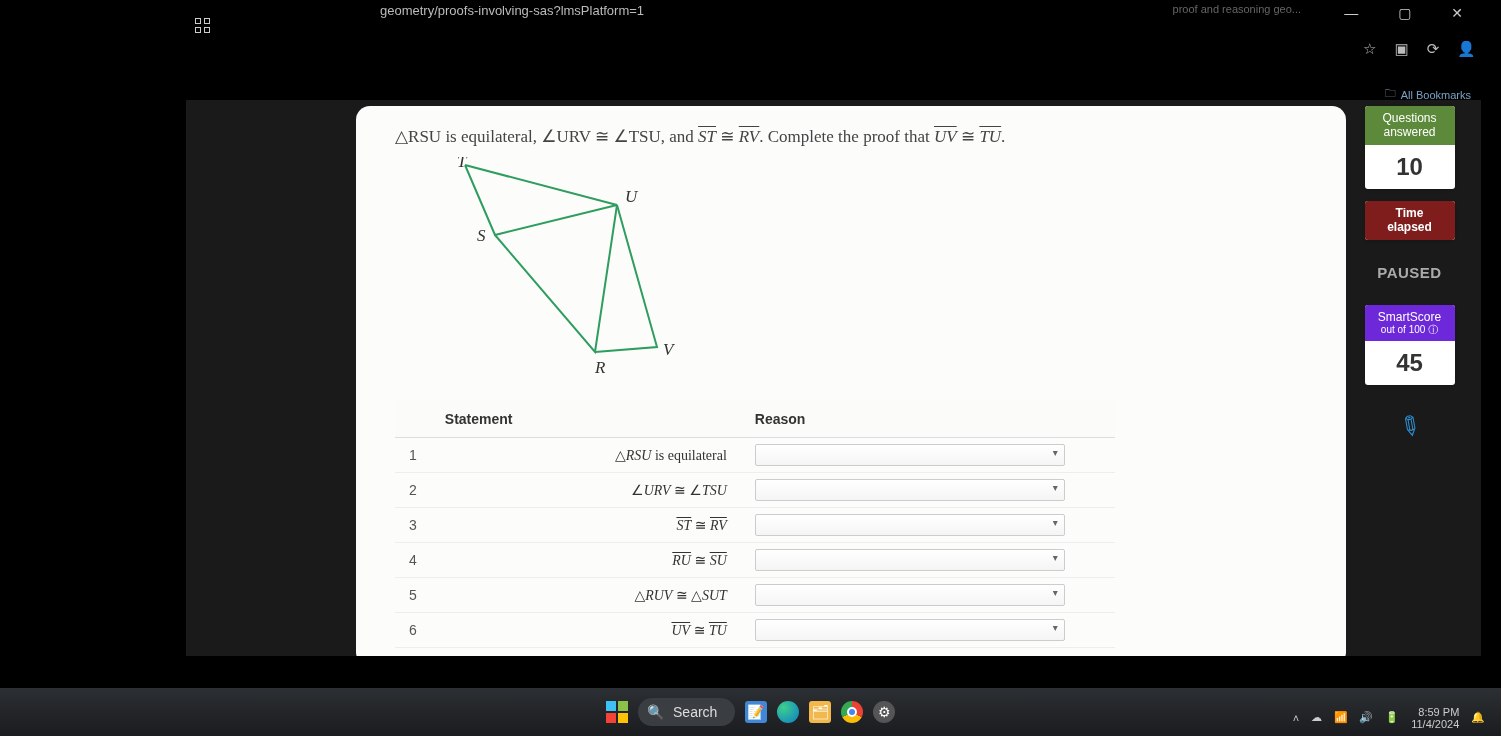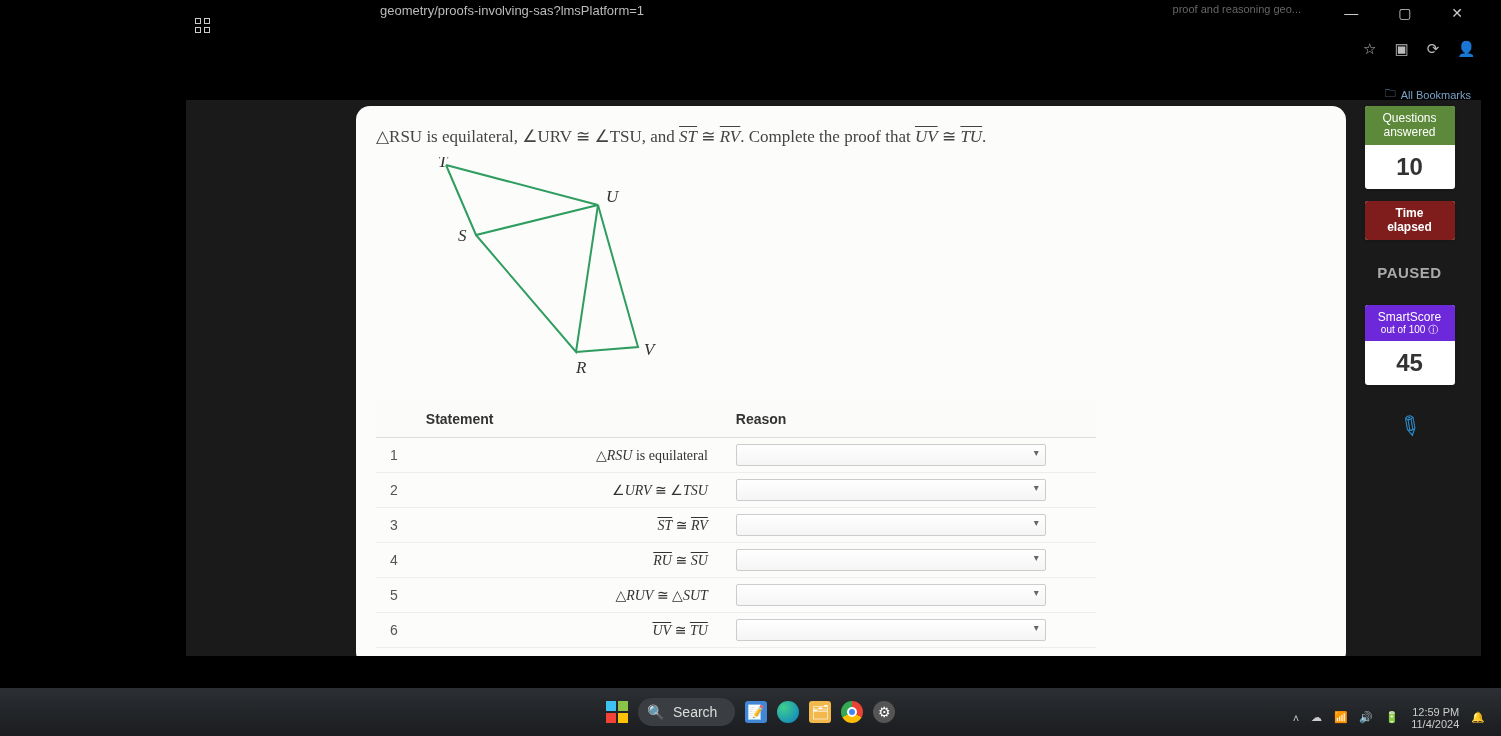--- a/index.html
+++ b/index.html
@@ -83,21 +83,21 @@
   overflow: hidden;
 }
 .content-card {
   position: absolute;
   top: 6px;
   left: 170px;
   width: 990px;
   height: 560px;
   background: #fcfcfa;
   border-radius: 14px;
-  padding: 20px 20px;
+  padding: 20px 39px;
   color: #333;
 }
 .question-text {
   font-size: 17px;
   color: #444;
   margin-bottom: 10px;
   font-family: Georgia, serif;
 }
 .math-it { font-style: italic; }
 .overline { text-decoration: overline; display: inline-block; }
@@ -395,18 +395,18 @@
     <div class="app-icn app-chrome"></div>
     <div class="app-icn app-settings">⚙</div>
   </div>
   <div class="task-icons-right">
     <span>˄</span>
     <span>☁</span>
     <span>📶</span>
     <span>🔊</span>
     <span>🔋</span>
     <div class="clock">
-      <div>12:59 PM</div>
+      <div>8:59 PM</div>
       <div>11/4/2024</div>
     </div>
     <span>🔔</span>
   </div>
 </div>
 
 </body></html>

